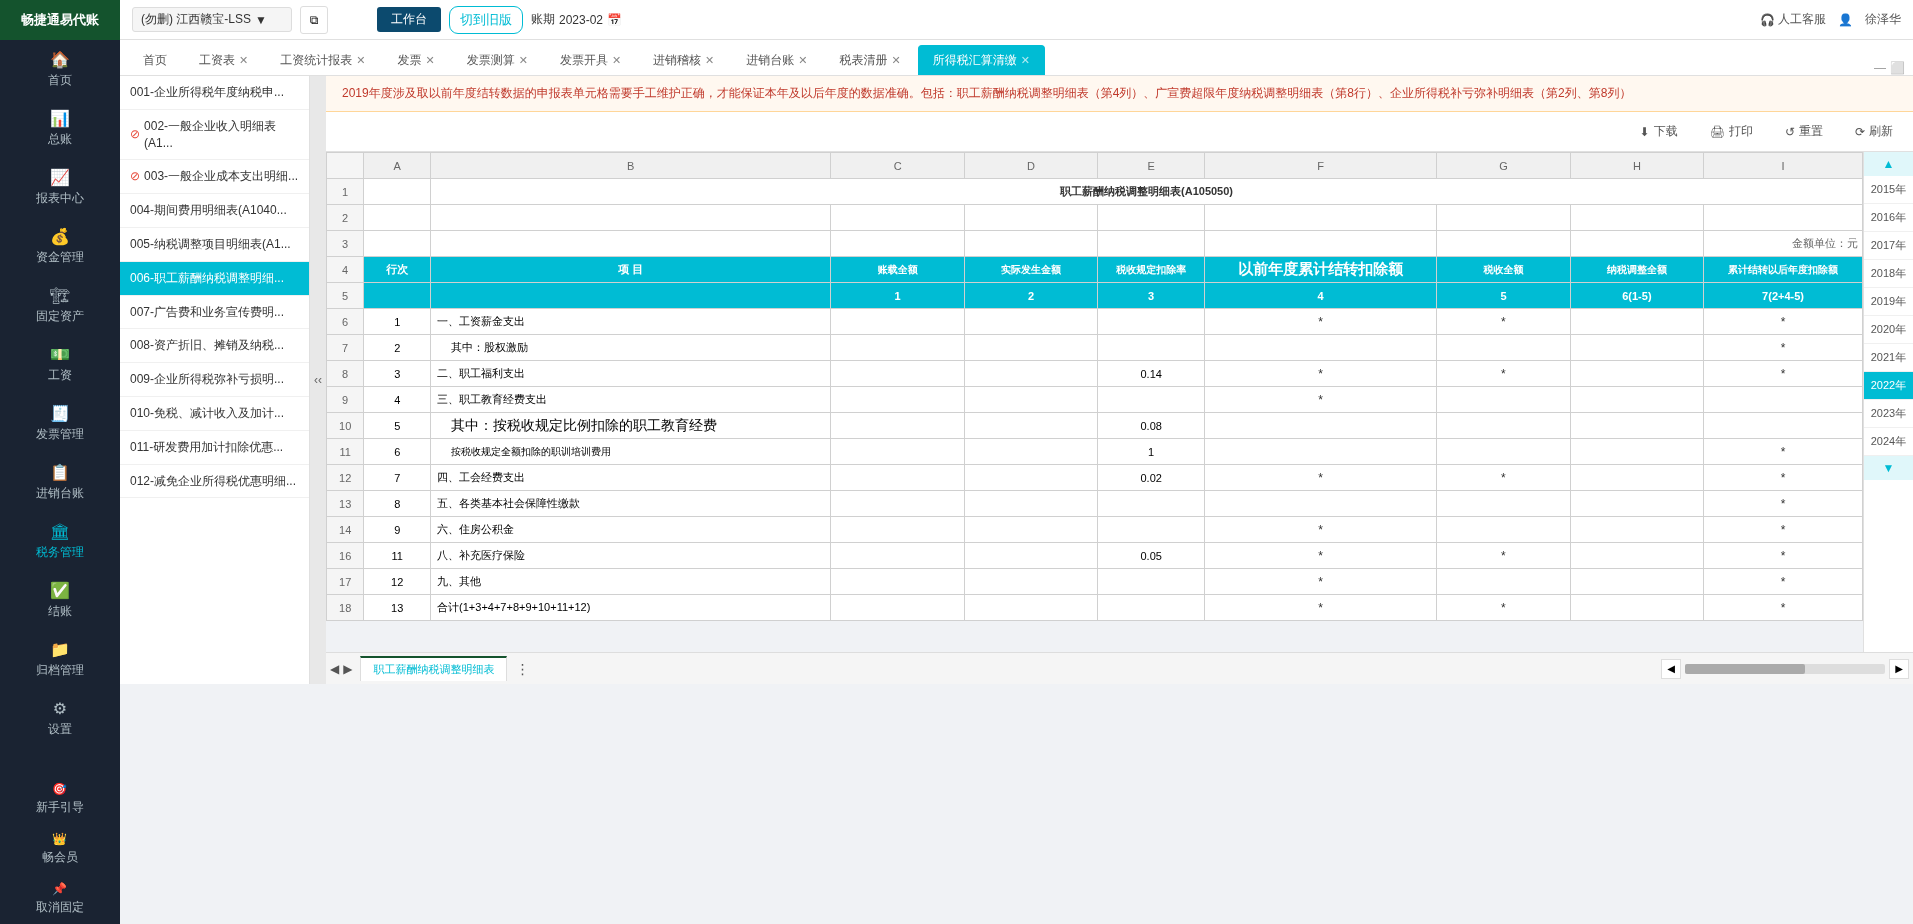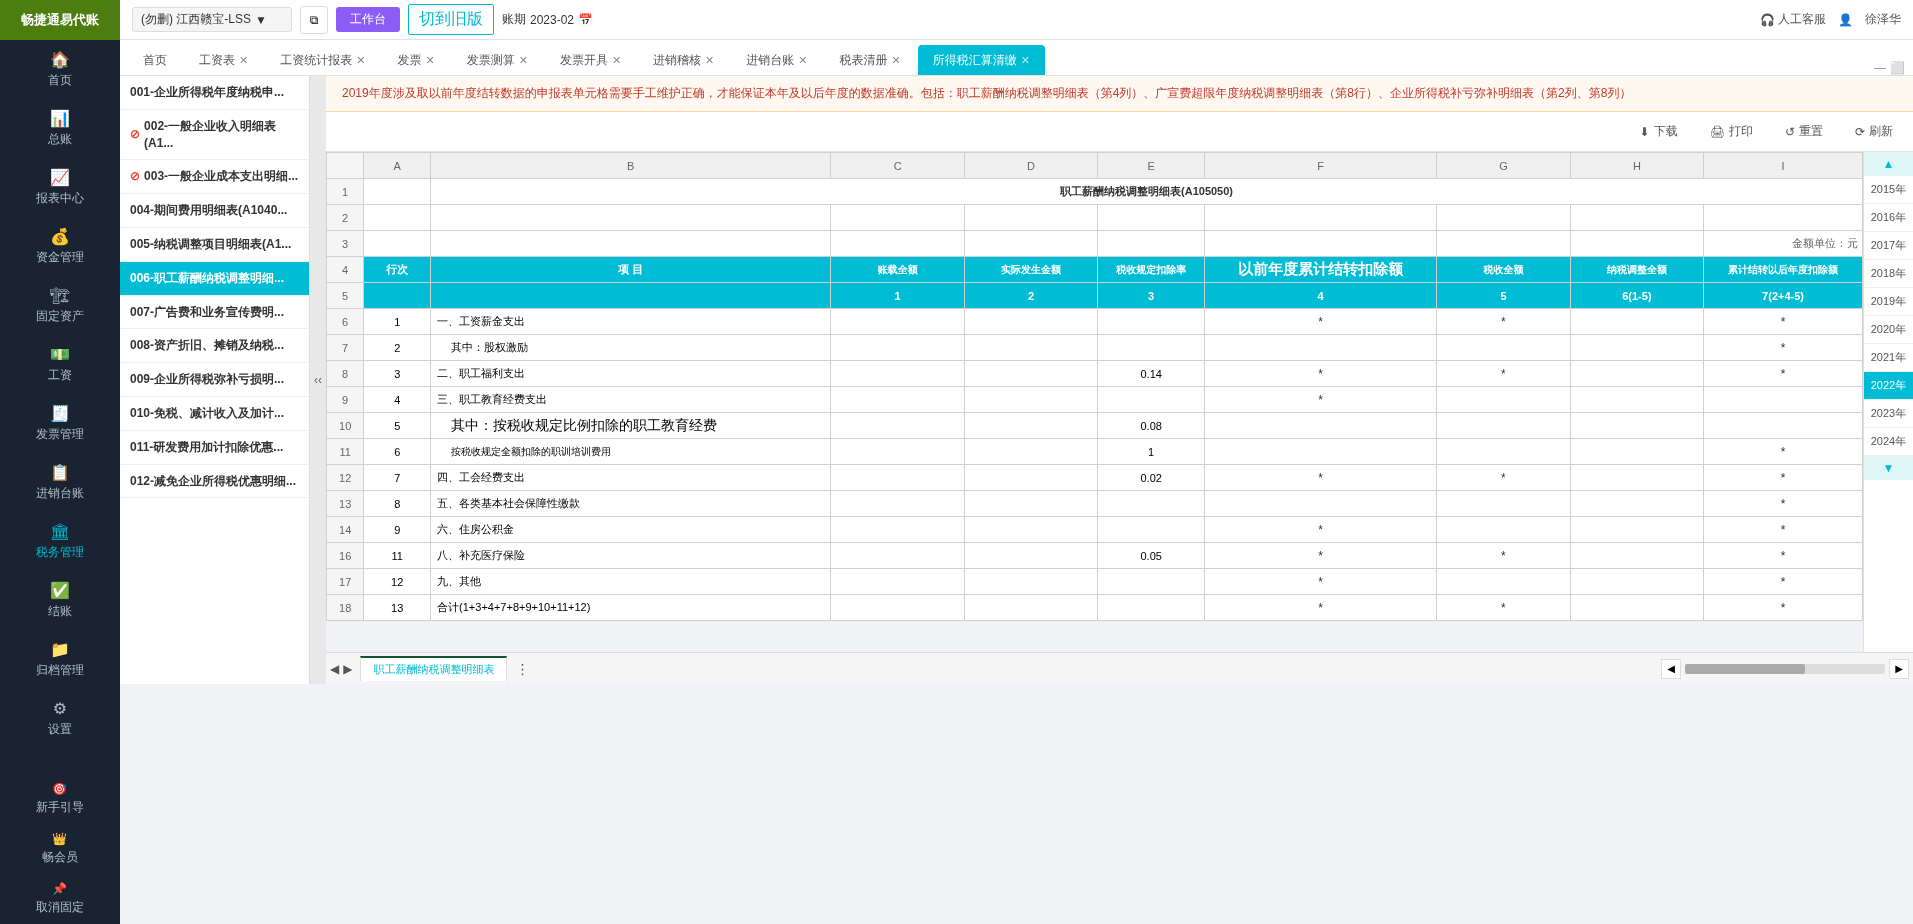--- a/index.html
+++ b/index.html
@@ -1,52 +1,52 @@
 <!DOCTYPE html>
 <html><head>
   <meta charset="utf-8">
   <style>
     * { box-sizing: border-box; margin: 0; padding: 0; font-family: 'Microsoft YaHei', Arial, sans-serif; font-size: 12px; }
     body { width: 1913px; height: 924px; overflow: hidden; background: #f0f2f5; display: flex; flex-direction: row; }
 
     
     .sidebar { width: 120px; background: #1a2332; display: flex; flex-direction: column; align-items: center; height: 924px; flex-shrink: 0; }
-    .sidebar-logo { width: 100%; background: #4d7c0f; padding: 10px 8px; color: #fff; font-size: 13px; font-weight: bold; text-align: center; height: 40px; display: flex; align-items: center; justify-content: center; }
+    .sidebar-logo { width: 100%; background: #14532d; padding: 10px 8px; color: #fff; font-size: 13px; font-weight: bold; text-align: center; height: 40px; display: flex; align-items: center; justify-content: center; }
     .sidebar-item { width: 100%; color: #b0bec5; padding: 10px 0; display: flex; flex-direction: column; align-items: center; cursor: pointer; font-size: 11px; gap: 3px; }
     .sidebar-item.active { color: #00bcd4; }
     .sidebar-item .icon { font-size: 16px; }
     .sidebar-bottom { margin-top: auto; width: 100%; }
     .sidebar-bottom-item { width: 100%; color: #b0bec5; padding: 8px 0; display: flex; flex-direction: column; align-items: center; cursor: pointer; font-size: 11px; gap: 3px; }
 
     
     .main { flex: 1; display: flex; flex-direction: column; height: 684px; overflow: hidden; }
 
     
     .topbar { height: 40px; background: #fff; display: flex; align-items: center; padding: 0 12px; border-bottom: 1px solid #e0e0e0; gap: 8px; }
     .topbar-company { background: #f5f5f5; border: 1px solid #ddd; border-radius: 3px; padding: 3px 8px; font-size: 12px; color: #333; display: flex; align-items: center; gap: 4px; min-width: 160px; }
     .topbar-icon-btn { width: 28px; height: 28px; border: 1px solid #ddd; border-radius: 3px; display: flex; align-items: center; justify-content: center; cursor: pointer; background: #fff; }
-    .topbar-workbench { background: #8b5cf6; color: #fff; border: none; border-radius: 3px; padding: 4px 14px; cursor: pointer; font-size: 12px; }
-    .topbar-switch { background: #fff; border: 1px solid #00bcd4; color: #00bcd4; border-radius: 2px; padding: 4px 10px; cursor: pointer; font-size: 16px; }
+    .topbar-workbench { background: #0c4a6e; color: #fff; border: none; border-radius: 3px; padding: 4px 14px; cursor: pointer; font-size: 12px; margin-left: 41px; }
+    .topbar-switch { background: #fff; border: 1px solid #00bcd4; color: #00bcd4; border-radius: 9px; padding: 4px 10px; cursor: pointer; font-size: 13px; }
     .topbar-period { color: #333; font-size: 12px; display: flex; align-items: center; gap: 4px; }
     .topbar-right { margin-left: auto; display: flex; align-items: center; gap: 12px; color: #555; }
     .topbar-right span { cursor: pointer; display: flex; align-items: center; gap: 3px; }
 
     
     .nav-tabs { height: 36px; background: #fff; display: flex; align-items: flex-end; border-bottom: 1px solid #e0e0e0; padding-left: 8px; gap: 2px; }
     .nav-tab { padding: 6px 14px; cursor: pointer; color: #555; border-radius: 4px 4px 0 0; font-size: 12px; display: flex; align-items: center; gap: 4px; border: 1px solid transparent; border-bottom: none; }
     .nav-tab.active { background: #00bcd4; color: #fff; border-color: #00bcd4; }
     .nav-tab .close { font-size: 11px; cursor: pointer; opacity: 0.7; }
     .nav-tab-right { margin-left: auto; display: flex; align-items: center; gap: 4px; padding-right: 8px; }
 
     
     .content { flex: 1; display: flex; flex-direction: row; overflow: hidden; background: #f0f2f5; }
 
     
     .left-panel { width: 190px; background: #fff; border-right: 1px solid #e0e0e0; overflow-y: auto; flex-shrink: 0; }
-    .left-panel-item { padding: 8px 10px; cursor: pointer; color: #333; font-size: 11px; border-bottom: 1px solid #f0f0f0; line-height: 1.4; display: flex; align-items: center; gap: 4px; font-weight: bold; }
+    .left-panel-item { padding: 8px 10px; cursor: pointer; color: #333; font-size: 11px; border-bottom: 1px solid #f0f0f0; line-height: 1.4; display: flex; align-items: center; gap: 4px; }
     .left-panel-item.active { background: #00bcd4; color: #fff; }
     .left-panel-item .error-icon { color: #e74c3c; font-size: 12px; }
 
     
     .middle-area { flex: 1; display: flex; flex-direction: column; overflow: hidden; }
 
     
     .warning-bar { background: #fff8f0; border-bottom: 1px solid #ffd699; padding: 8px 16px; color: #c0392b; font-size: 11px; line-height: 1.6; }
 
     

